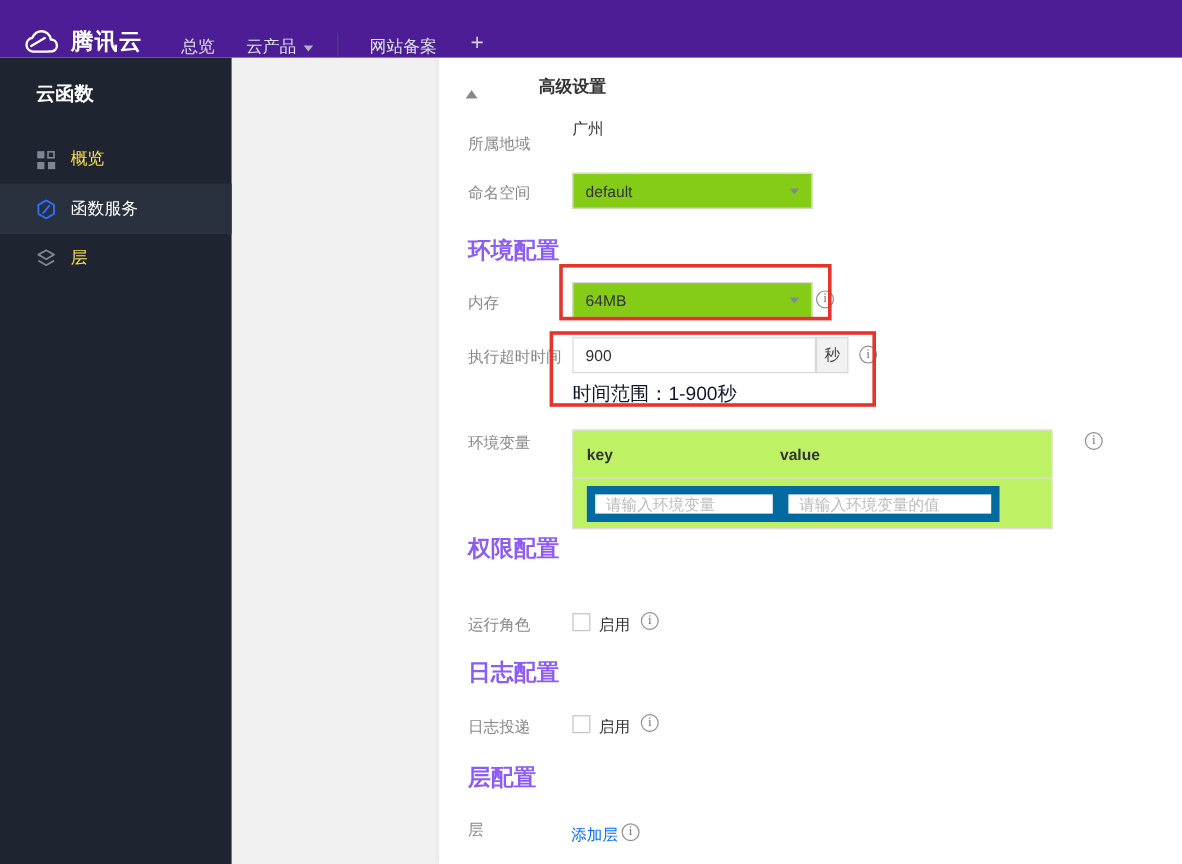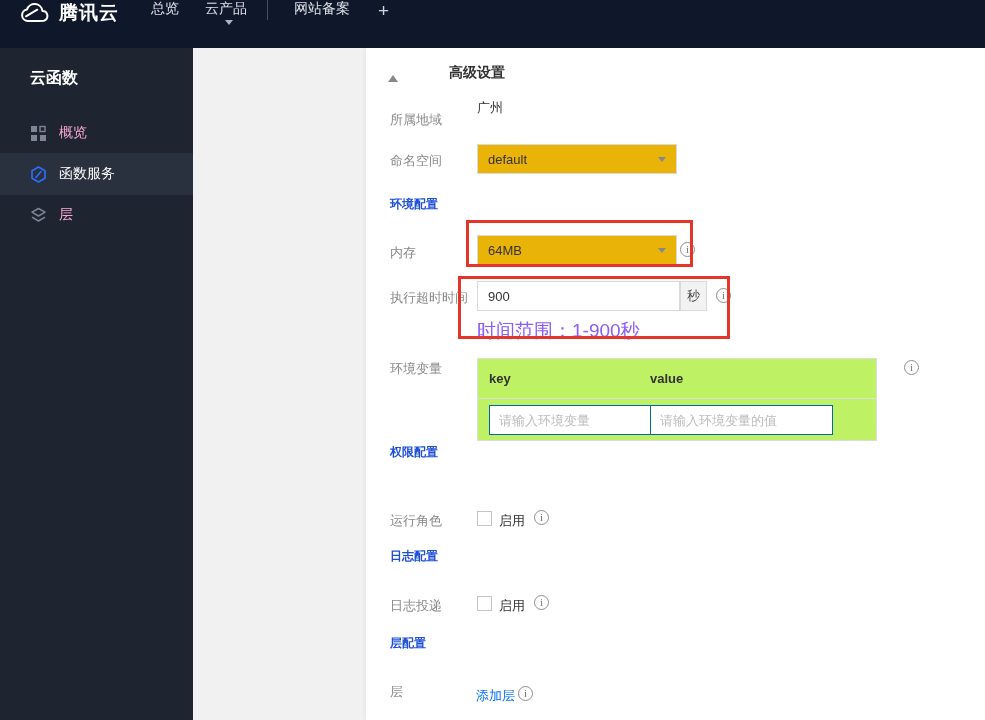--- a/index.html
+++ b/index.html
@@ -1,82 +1,82 @@
 <!DOCTYPE html>
 <html><head>
 <meta charset="utf-8">
 <style>
   * { margin:0; padding:0; box-sizing:border-box; }
   html,body { width:985px; height:720px; overflow:hidden; }
   body { font-family:"Liberation Sans","DejaVu Sans",sans-serif; background:#fff; position:relative; }
 
   
-  .topnav { position:absolute; left:0; top:0; width:985px; height:48px; background:#0f172a;
-            display:flex; align-items:flex-start; z-index:30; }
+  .topnav { position:absolute; left:0; top:0; width:985px; height:48px; background:#4c1d95;
+            display:flex; align-items:flex-end; z-index:30; }
   .brand { display:flex; align-items:center; padding-left:18px; }
   .brand-logo { width:32px; height:24px; margin-right:9px; }
   .brand-name { color:#fff; font-size:19px; font-weight:bold; letter-spacing:1px; }
   .nav-item { color:#dde1e7; font-size:14px; cursor:pointer; display:flex; align-items:center; }
   .nav-item.overview { margin-left:32px; }
-  .nav-item.products { margin-left:26px;flex-direction:column; }
+  .nav-item.products { margin-left:26px; }
   .nav-item.beian { margin-left:26px; }
   .nav-caret { width:0; height:0; border-left:4px solid transparent; border-right:4px solid transparent;
                border-top:5px solid #aeb4be; margin-left:6px; margin-top:2px; }
   .nav-divider { width:1px; height:20px; background:#46505f; margin-left:20px; }
   .nav-plus { color:#cfd4db; font-size:19px; margin-left:28px; cursor:pointer; }
 
   
   .sidebar { position:absolute; left:0; top:48px; width:193px; height:672px; background:#1e2430; z-index:20; }
   .sidebar-title { color:#fff; font-size:16px; font-weight:bold; padding:20px 0 0 30px; }
   .side-menu { margin-top:24px; }
   .side-item { height:40px; display:flex; align-items:center; padding-left:30px; cursor:pointer;
-               color:#f9a8d4; font-size:14px; }
+               color:#fde047; font-size:14px; }
   .side-item .side-icon { width:17px; height:17px; margin-right:12px; flex:none; }
   .side-item.active { background:#29303e; color:#fff; height:42px; }
 
   
   .graypanel { position:absolute; left:193px; top:48px; width:173px; height:672px; background:#f1f1f2; }
 
   
   .content { position:absolute; left:366px; top:48px; width:619px; height:672px; background:#fff;
              box-shadow:-2px 0 4px rgba(0,0,0,0.04); }
   .abs { position:absolute; }
   .flabel { font-size:13px; color:#888; }
   .fvalue { font-size:13px; color:#333; }
-  .section-h { font-size:12px; font-weight:bold; color:#1d4ed8; }
+  .section-h { font-size:19px; font-weight:bold; color:#8b5cf6; }
 
   .adv-toggle { left:22px; top:16px; display:flex; align-items:flex-end; cursor:pointer;gap:44px; }
   .tri-up { width:0; height:0; border-left:5px solid transparent; border-right:5px solid transparent;
             border-bottom:7px solid #888; margin-right:7px; }
   .adv-text { font-size:14px; font-weight:bold; color:#333; }
 
-  .select-box { width:200px; height:30px; border:1px solid #d9d9d9; background:#eab308; display:flex;
+  .select-box { width:200px; height:30px; border:1px solid #d9d9d9; background:#84cc16; display:flex;
                 align-items:center; padding:0 10px; cursor:pointer; font-size:13px; color:#333;
                 justify-content:space-between; }
   .sel-caret { width:0; height:0; border-left:4px solid transparent; border-right:4px solid transparent;
                border-top:5px solid #838890; }
 
   .text-input { height:30px; border:1px solid #d9d9d9; font-size:13px; color:#333; padding:0 10px;
                 outline:none; font-family:inherit; }
   .unit-btn { position:absolute; left:203px; top:0; width:27px; height:30px; background:#f2f2f2;
               border:1px solid #d9d9d9; border-left:1px solid #d9d9d9; font-size:13px; color:#444;
               display:flex; align-items:center; justify-content:center; cursor:pointer; }
 
-  .hint { font-size:19px; color:#8b5cf6;text-align:center; }
+  .hint { font-size:16px; color:#0f172a;text-align:center; }
 
   .info-icon { width:15px; height:15px; border:1px solid #8e8e8e; border-radius:50%; color:#777;
                font-family:"Liberation Serif","DejaVu Serif",serif; font-size:11px; line-height:13px;
                text-align:center; display:inline-block; cursor:pointer; background:#fff; }
 
   .env-table { width:400px; border:1px solid #ddd; background:#bef264; }
   .env-thead { display:flex; height:40px; align-items:center; border-bottom:1px solid #ddd; }
   .env-th { font-size:13px; font-weight:bold; color:#333; }
   .env-th.key { padding-left:11px; width:172px; }
   .env-tbody { height:41px; position:relative; }
-  .env-input { position:absolute; top:6px; height:30px; border:1px solid #0369a1; font-size:13px;
+  .env-input { position:absolute; top:6px; height:30px; border:7px solid #0369a1; font-size:13px;
                color:#333; padding:0 9px; outline:none; font-family:inherit; }
   .env-input::placeholder { color:#bcbcbc; }
   .env-input.key { left:11px; width:162px; }
   .env-input.val { left:172px; width:183px; }
 
   .checkbox { width:15px; height:15px; border:1px solid #c4c4c4; background:#fff; display:inline-block;
               cursor:pointer; }
   .cb-label { font-size:13px; color:#333; }
 
   .link { font-size:13px; color:#006eff; cursor:pointer; }

